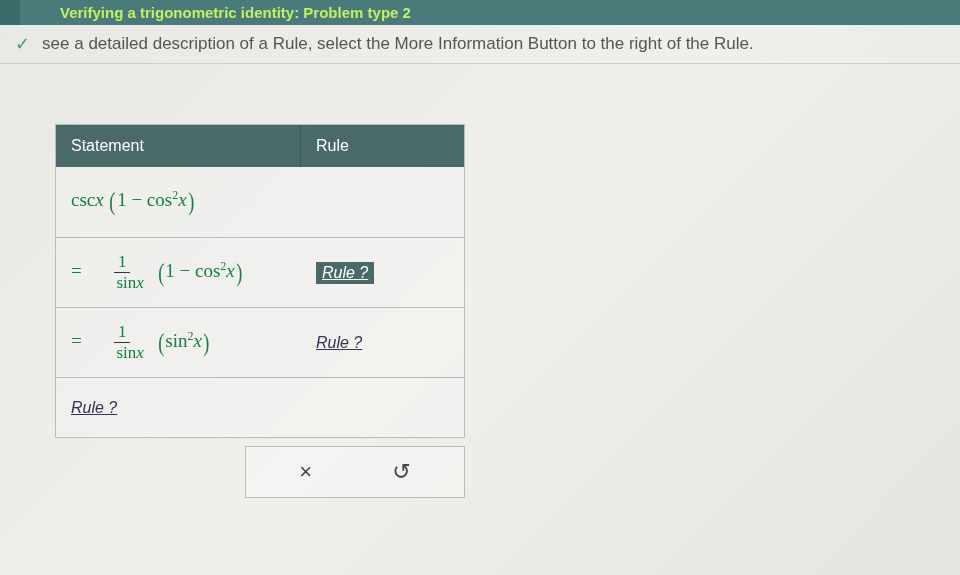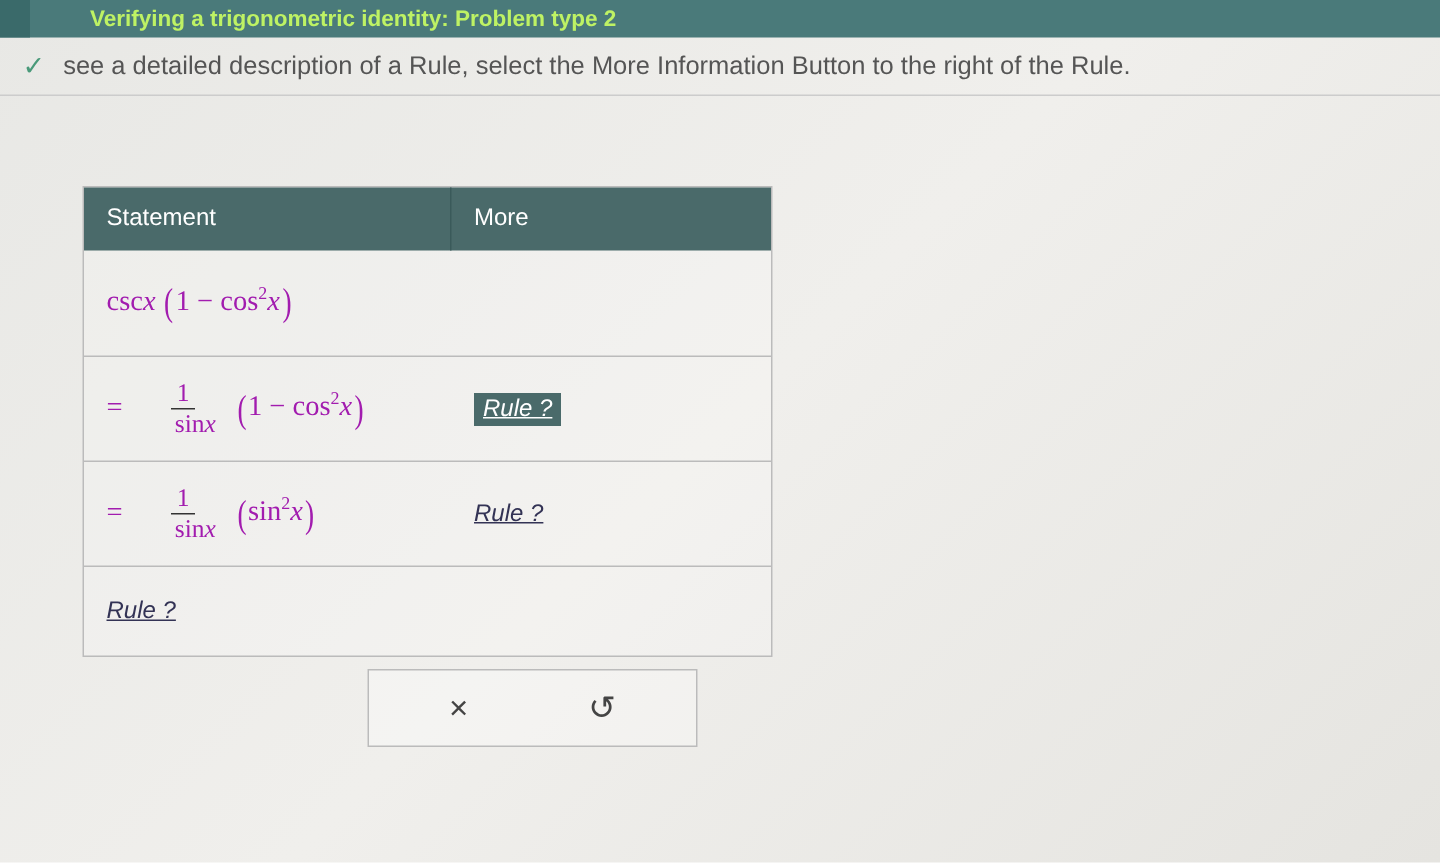--- a/index.html
+++ b/index.html
@@ -31,21 +31,21 @@
       font-size: 17px;
       border-bottom: 1px solid #ccc;
     }
     .check-icon {
       color: #4a9a7a;
       margin-right: 12px;
       font-size: 18px;
     }
     .table-container {
       margin: 60px 0 0 55px;
-      width: 460px;
+      width: 410px;
       border: 1px solid #bbb;
       background: rgba(255,255,255,0.2);
     }
     .table-header {
       display: flex;
       background: #4a6a6a;
       color: #fff;
     }
     .th-statement {
       flex: 0 0 245px;
@@ -66,21 +66,21 @@
     }
     .table-row.first {
       border-top: none;
       min-height: 70px;
     }
     .td-statement {
       flex: 0 0 245px;
       padding: 14px 15px;
       font-family: 'Times New Roman', serif;
       font-size: 19px;
-      color: #a21caf;
+      color: #15803d;
       display: flex;
       align-items: center;
     }
     .td-rule {
       flex: 1;
       padding: 14px 15px;
       display: flex;
       align-items: center;
     }
     .rule-link {
@@ -155,21 +155,21 @@
 </div>
 
 <div class="instruction-row">
   <span class="check-icon">✓</span>
   <span>see a detailed description of a Rule, select the More Information Button to the right of the Rule.</span>
 </div>
 
 <div class="table-container">
   <div class="table-header">
     <div class="th-statement">Statement</div>
-    <div class="th-rule">More</div>
+    <div class="th-rule">Rule</div>
   </div>
 
   <div class="table-row first">
     <div class="td-statement">
       <span>
         <span>csc</span><span style="font-style:italic">x</span>
         <span class="paren-big">(</span><span>1</span> <span>−</span> <span>cos</span><span class="sup">2</span><span style="font-style:italic">x</span><span class="paren-big">)</span>
       </span>
     </div>
     <div class="td-rule"></div>

